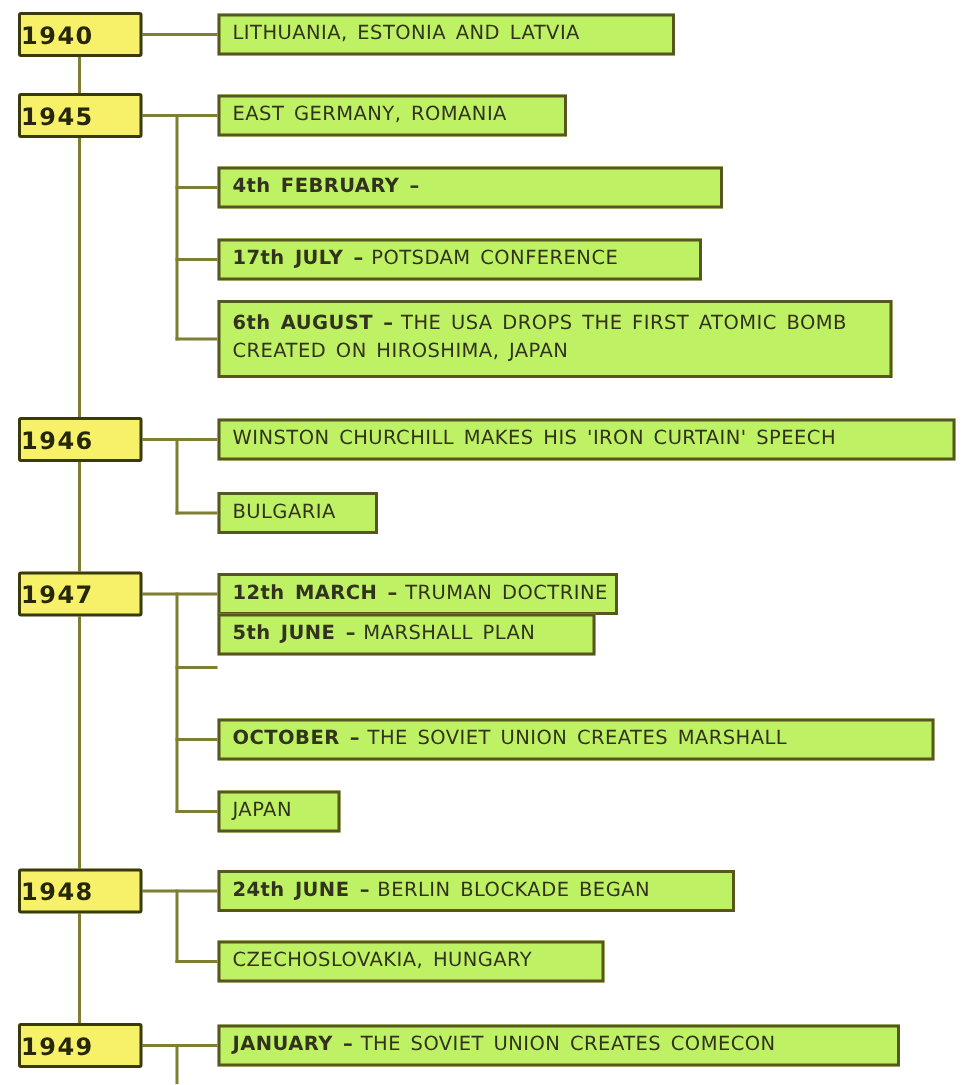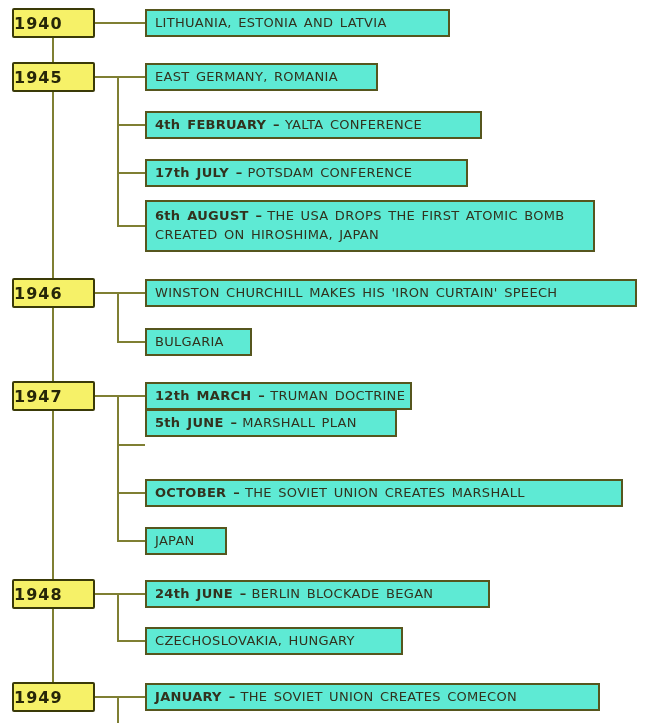--- a/index.html
+++ b/index.html
@@ -22,21 +22,21 @@
     border-radius:2px;
     display:flex;align-items:center;justify-content:flex-start;
   }
   .year-label{
     font-size:16px;font-weight:bold;color:#262608;
     letter-spacing:1px;
   }
   .event-box{
     position:absolute;left:145px;height:28px;
     box-sizing:border-box;
-    background:#5eead4;
+    background:#bef264;
     border:2px solid #56561e;
     display:flex;align-items:center;
     padding:0 6px 0 8px;
     white-space:nowrap;
     font-size:13px;color:#32321e;
     letter-spacing:0.3px;word-spacing:2px;
     line-height:1.45;
   }
   .event-box.wrap{white-space:normal;height:52px;}
   .prefix{font-weight:bold;margin-right:5px;}
@@ -96,21 +96,20 @@
 
   <div class="event-box" style="top:9px;width:305px">
     <span>LITHUANIA, ESTONIA AND LATVIA</span>
   </div>
 
   <div class="event-box" style="top:63px;width:233px">
     <span>EAST GERMANY, ROMANIA</span>
   </div>
   <div class="event-box" style="top:111px;width:337px">
     <span class="prefix">4th FEBRUARY –</span>
-      <span>YALTA CONFERENCE</span>
   </div>
   <div class="event-box" style="top:159px;width:323px">
     <span class="prefix">17th JULY –</span>
       <span>POTSDAM CONFERENCE</span>
   </div>
   <div class="event-box wrap" style="top:200px;width:450px">
     <div><span class="prefix">6th AUGUST –</span><span>THE USA DROPS THE FIRST ATOMIC BOMB CREATED ON HIROSHIMA, JAPAN</span></div>
   </div>
 
   <div class="event-box" style="top:279px;width:492px">

